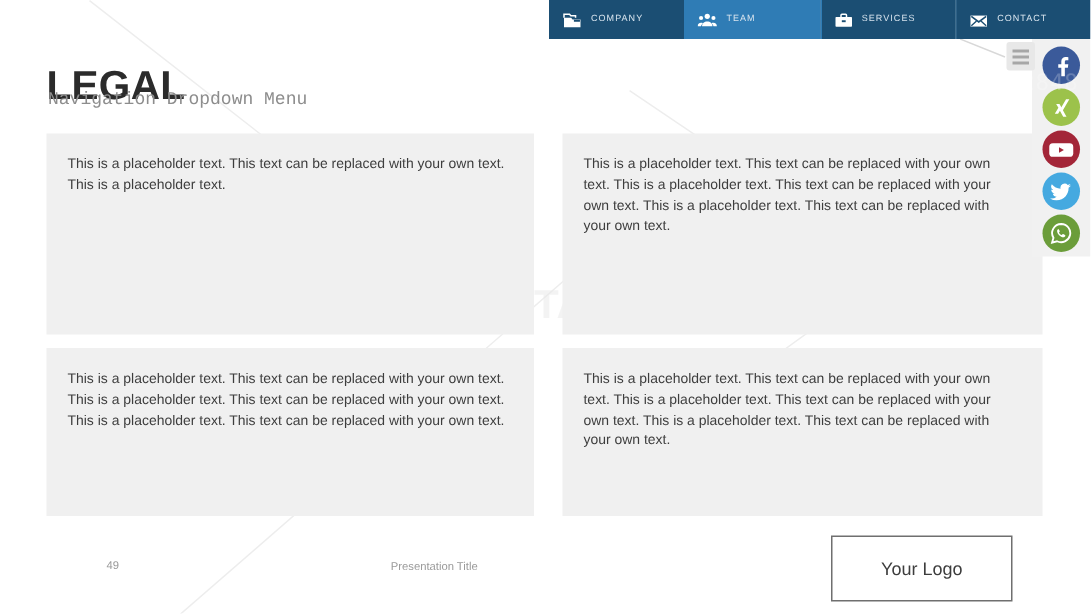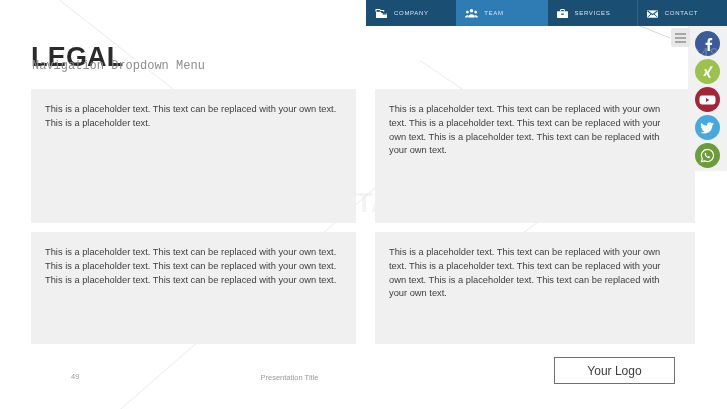--- a/index.html
+++ b/index.html
@@ -236,21 +236,21 @@
     left: 0; top: 373px;
     width: 579px;
     text-align: center;
     font-size: 7.5px;
     color: #9a9a9a;
     z-index: 3;
   }
   #logo-box {
     position: absolute;
     left: 554px; top: 357px;
-    width: 121px; height: 27px;
+    width: 121px; height: 44px;
     border: 1px solid #6f6f6f;
     display: flex;
     align-items: center;
     justify-content: center;
     font-size: 12px;
     color: #3d3d3d;
     background: #ffffff;
     z-index: 3;
     box-sizing: border-box;
   }

